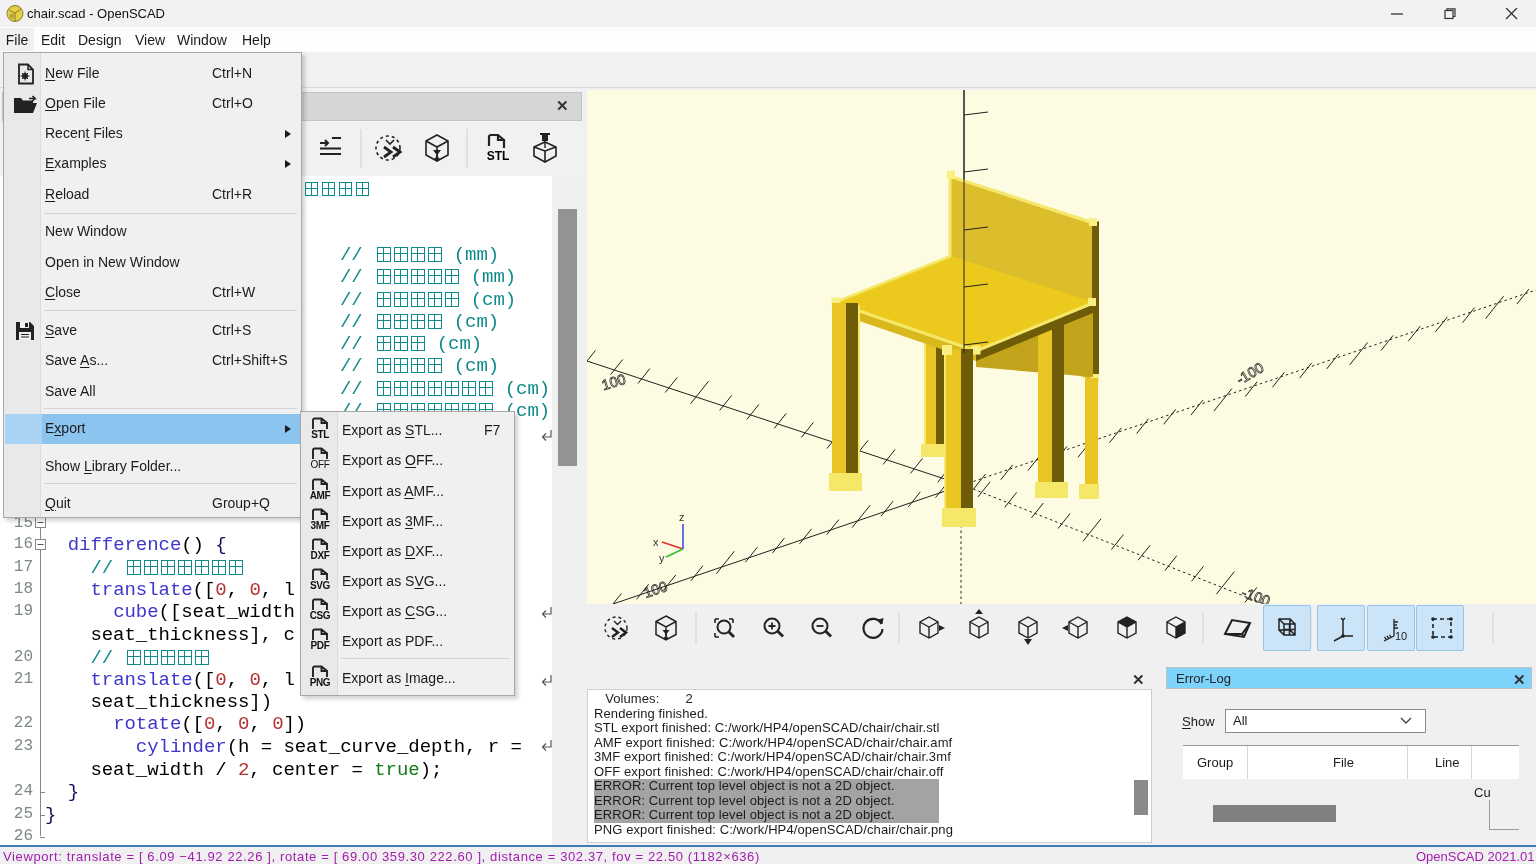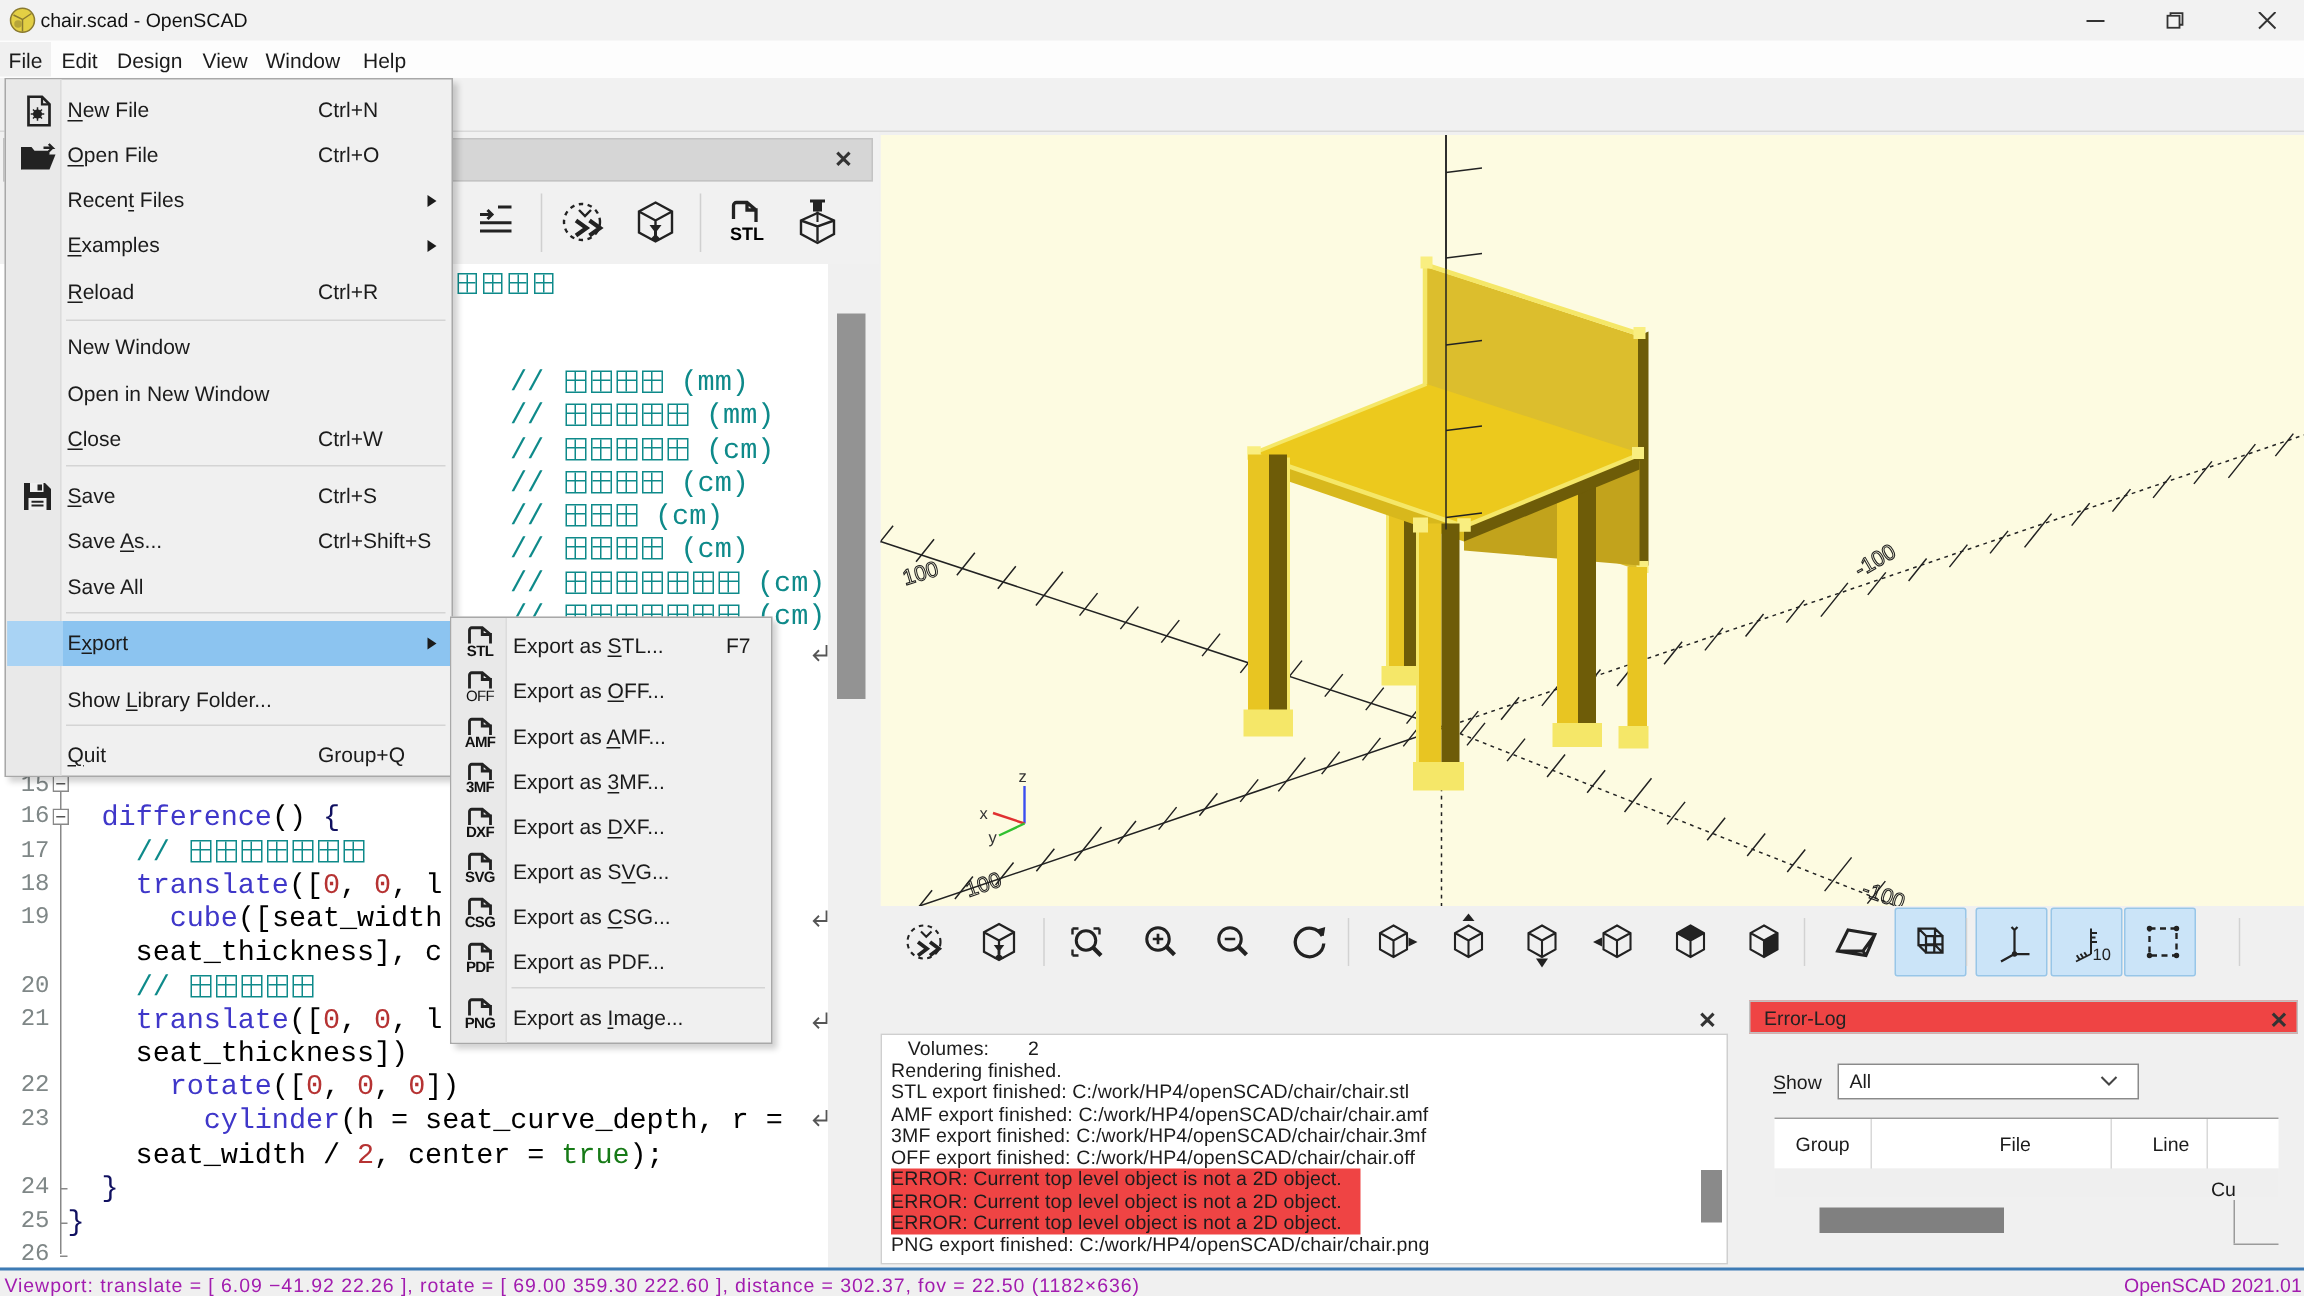--- a/index.html
+++ b/index.html
@@ -25,24 +25,24 @@
 .kja{display:inline-block;width:13px;height:14px;border:1.5px solid currentColor;position:relative;margin:0 2px;vertical-align:-2px}
 .kja:after{content:"";position:absolute;top:0;bottom:0;left:5px;border-left:1.5px solid currentColor}
 .kja:before{content:"";position:absolute;left:0;right:0;top:5px;border-top:1.5px solid currentColor}
 
 .btool{left:587px;top:604px;width:949px;height:47px;background:#f0f0f0}
 .bluebtn{position:absolute;width:48px;height:46px;background:#cbe4f8;border:1px solid #98c6e8;border-radius:2px}
 
 .cdock{left:583px;top:664px;width:573px;height:181px}
 .ctitle{left:4px;top:3px;width:565px;height:22px;background:#d4d4d4;border:1px solid #c0c0c0;font-size:13px;color:#222;padding:3px 0 0 9px}
 .cbody{left:4px;top:25px;width:565px;height:154px;background:#fff;border:1px solid #cfcfcf;font-size:13px;color:#1c1c1c;line-height:14.55px;letter-spacing:0.1px;padding:2px 0 0 6px;white-space:pre}
-.err{background:#ef4444;display:inline-block;width:313px}
+.err{background:#a3a3a3;display:inline-block;width:345px}
 
 .ldock{left:1162px;top:664px;width:374px;height:181px}
-.ltitle{left:4px;top:3px;width:366px;height:22px;background:#ef4444;border:1px solid #c0c0c0;font-size:13px;color:#222;padding:3px 0 0 9px}
+.ltitle{left:4px;top:3px;width:366px;height:22px;background:#7dd3fc;border:1px solid #c0c0c0;font-size:13px;color:#222;padding:3px 0 0 9px}
 
 .sbar{left:0;top:845px;width:1536px;height:19px;background:#f0f0f0;border-top:2px solid #3d7bb5}
 .sbar-t{font-size:13px;color:#a21caf;top:2px;white-space:nowrap}
 
 .menu{background:#f0f0f0;border:1px solid #a8a8a8;box-shadow:3px 3px 4px rgba(0,0,0,0.18);z-index:50}
 .mgut{position:absolute;left:0;top:0;bottom:0;width:37px;background:#e9e9e9;border-right:1px solid #dcdcdc}
 .mrow{position:absolute;left:1px;right:1px;height:30px;font-size:14px;color:#1b1b1b}
 .mrow .lab{position:absolute;left:40px;top:6px}
 .mrow .sc{position:absolute;left:207px;top:6px}
 .msep{position:absolute;left:40px;right:4px;height:1px;background:#d4d4d4}

